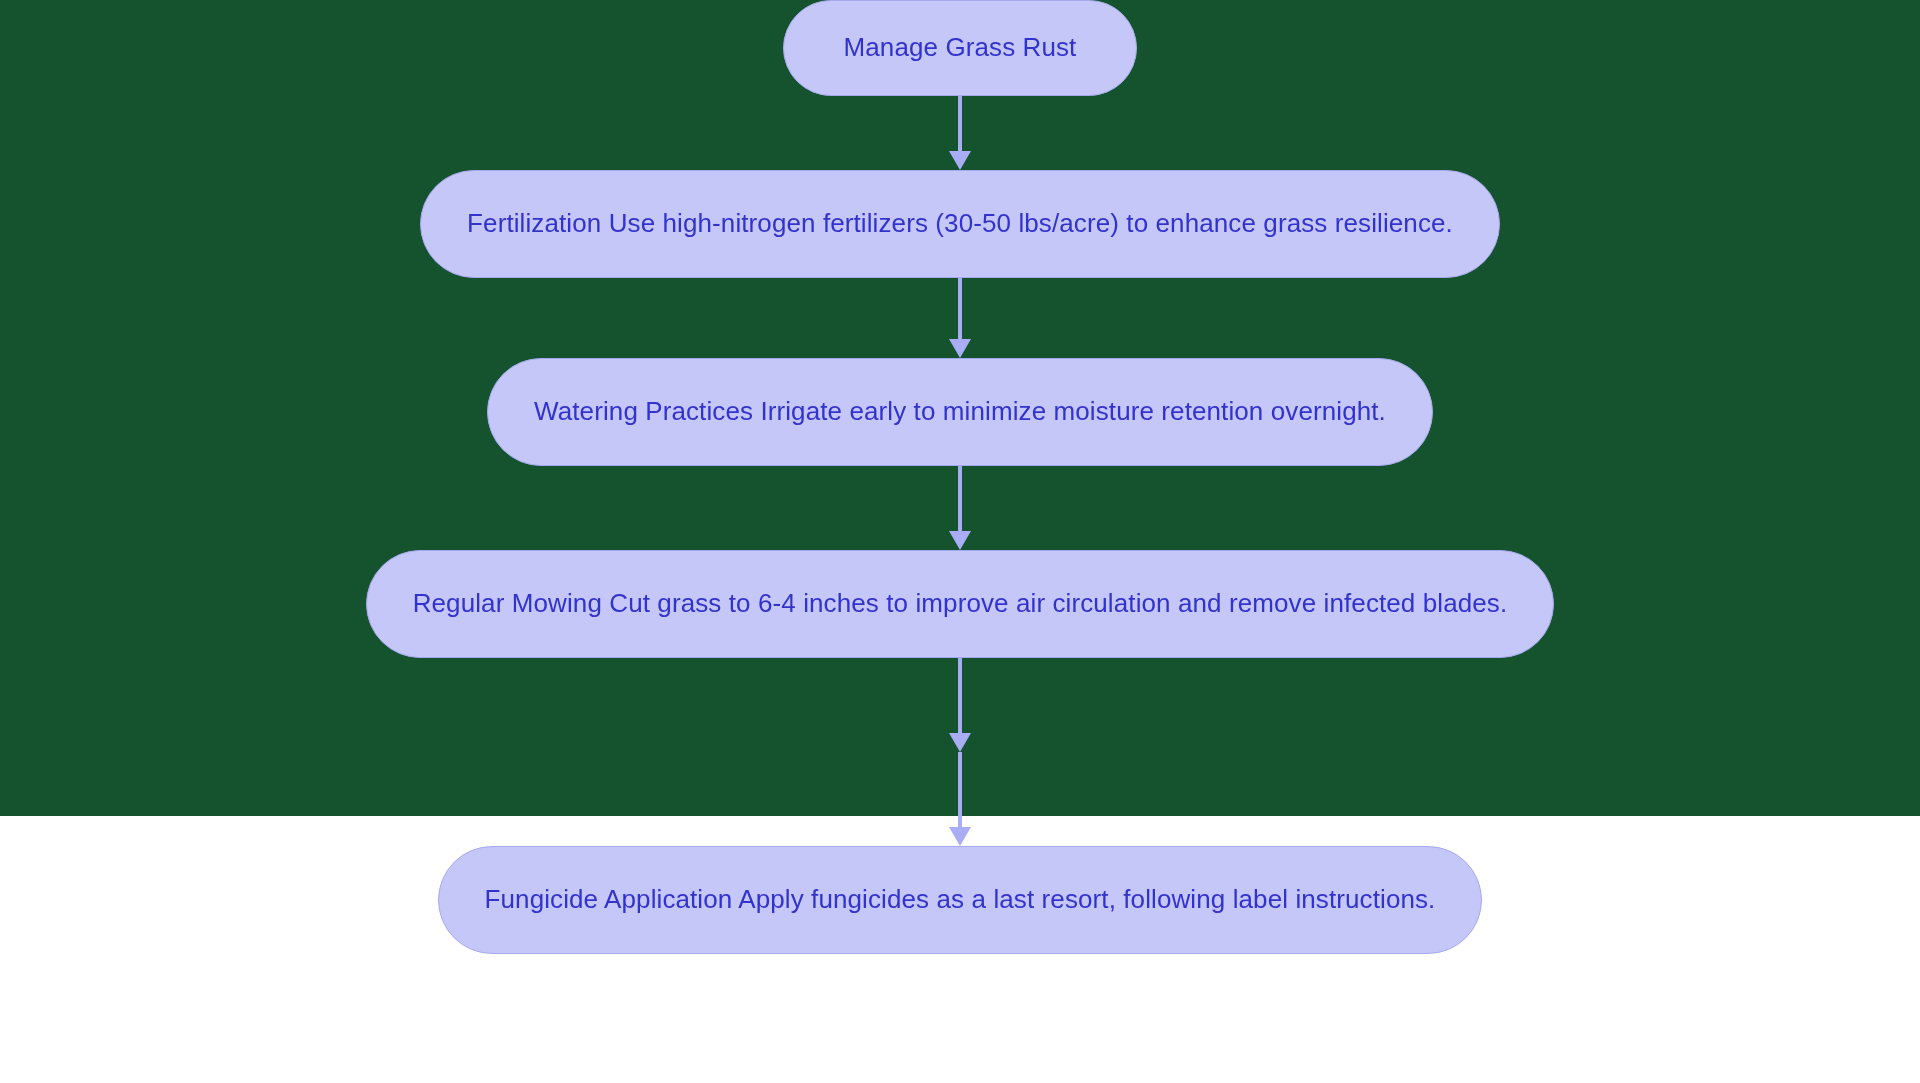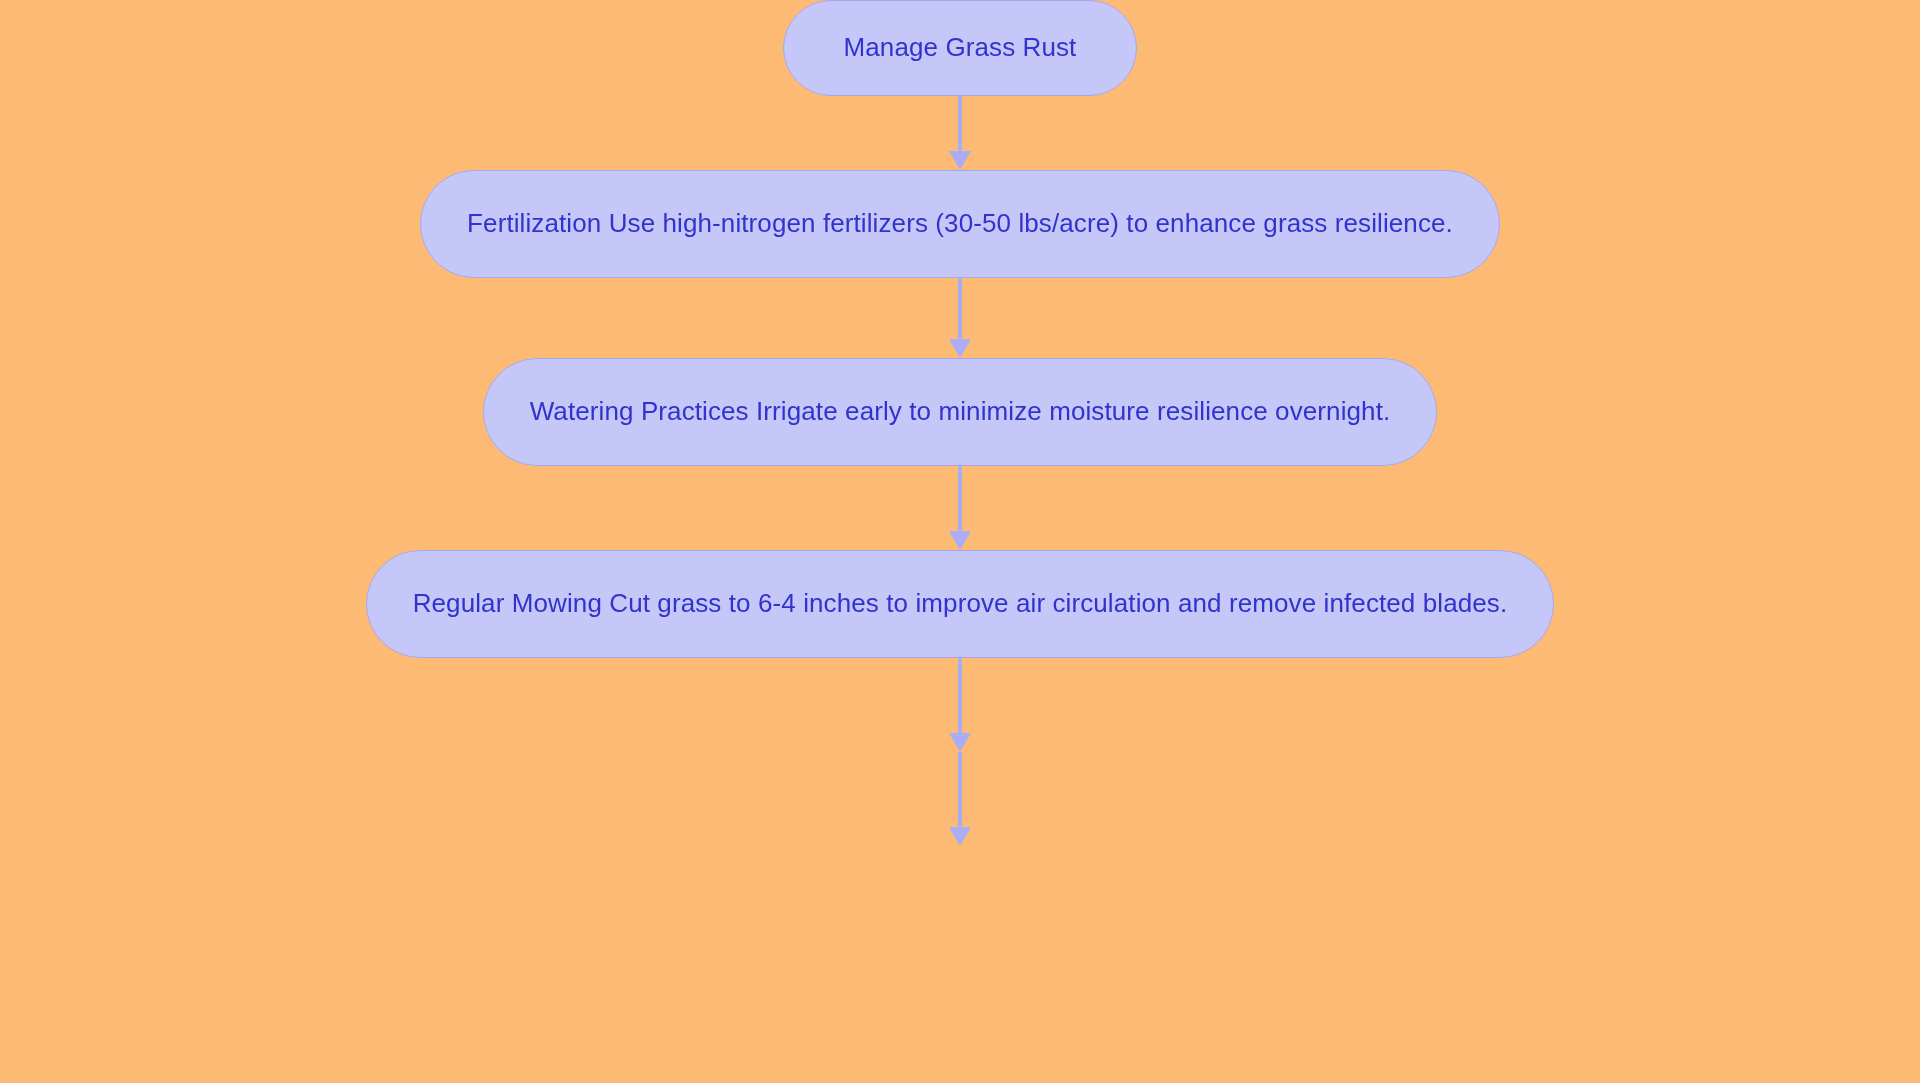--- a/index.html
+++ b/index.html
@@ -11,22 +11,22 @@
   body {
     width: 1920px;
     height: 1083px;
     overflow: hidden;
     font-family: "Liberation Sans", sans-serif;
   }
 
   #flowchart {
     position: relative;
     width: 1920px;
-    height: 1083px;
-    background: #fdba74;
+    height: 816px;
+    background: #14532d;
   }
 
   .flow-column {
     position: absolute;
     left: 0;
     top: 0;
     width: 1920px;
     height: 1083px;
     display: flex;
     flex-direction: column;
@@ -108,21 +108,21 @@
     <div class="node">
       <span>Fertilization Use high-nitrogen fertilizers (30-50 lbs/acre) to enhance grass resilience.</span>
     </div>
 
     <div class="connector gap-2">
       <span class="shaft"></span>
       <span class="arrowhead"></span>
     </div>
 
     <div class="node">
-      <span>Watering Practices Irrigate early to minimize moisture resilience overnight.</span>
+      <span>Watering Practices Irrigate early to minimize moisture retention overnight.</span>
     </div>
 
     <div class="connector gap-3">
       <span class="shaft"></span>
       <span class="arrowhead"></span>
     </div>
 
     <div class="node">
       <span>Regular Mowing Cut grass to 6-4 inches to improve air circulation and remove infected blades.</span>
     </div>
@@ -131,15 +131,18 @@
       <span class="shaft"></span>
       <span class="arrowhead"></span>
     </div>
 
 
     <div class="connector gap-5">
       <span class="shaft"></span>
       <span class="arrowhead"></span>
     </div>
 
+    <div class="node">
+      <span>Fungicide Application Apply fungicides as a last resort, following label instructions.</span>
+    </div>
 
   </div>
 </div>
 
 </body></html>

